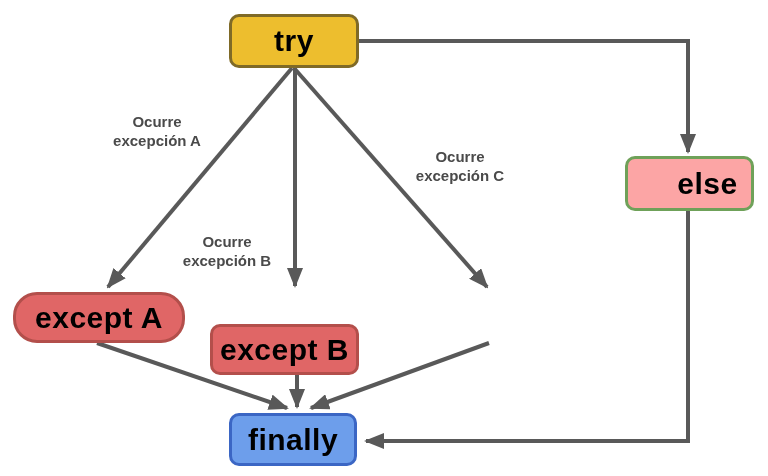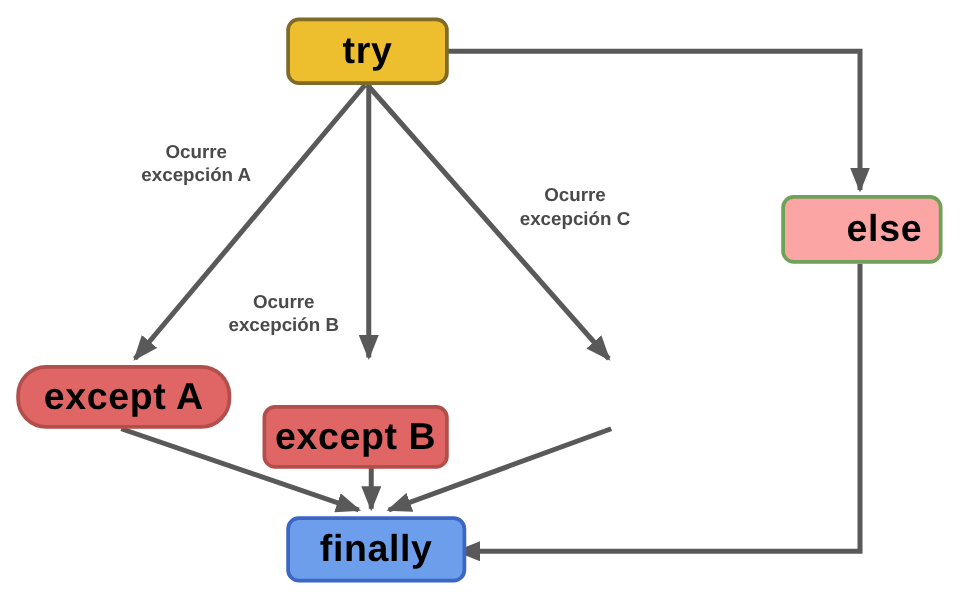--- a/index.html
+++ b/index.html
@@ -27,21 +27,21 @@
     font-size: 30px;
     font-weight: bold;
     color: #000;
     letter-spacing: 0.5px;
   }
   .node-try     { left: 229px; top: 14px;  width: 130px; height: 54px; }
   .node-else    { left: 625px; top: 156px; width: 129px; height: 55px; }
   .node-exc-a   { left: 13px;  top: 292px; width: 172px; height: 51px; }
   .node-exc-b   { left: 210px; top: 276px; width: 149px; height: 51px; margin-top: 48px; }
   .node-exc-c   { left: 405px; top: 292px; width: 173px; height: 51px; }
-  .node-finally { left: 229px; top: 413px; width: 144px; height: 53px; }
+  .node-finally { left: 229px; top: 413px; width: 128px; height: 53px; }
   .edge-label {
     position: absolute;
     font-size: 15px;
     font-weight: bold;
     line-height: 19px;
     color: #4a4a4a;
     text-align: center;
     white-space: pre-line;
   }
   .lbl-try-else { left: 408px; top: 50px;  width: 240px; }

